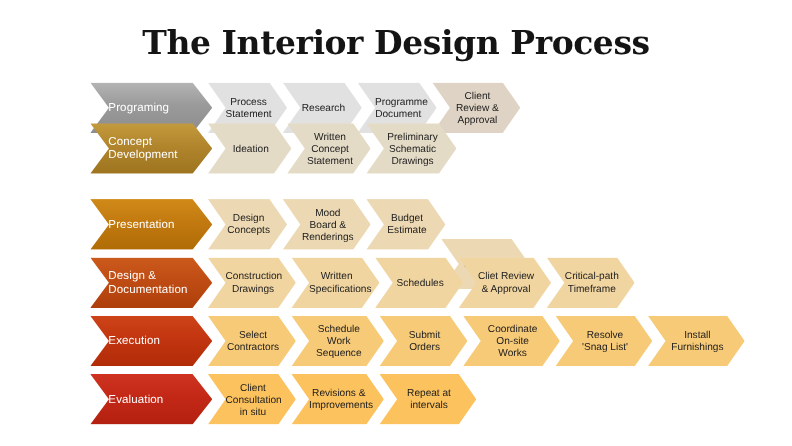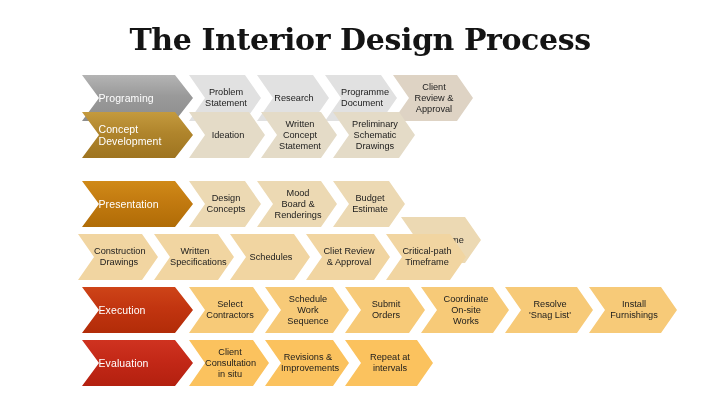--- a/index.html
+++ b/index.html
@@ -121,21 +121,21 @@
 <div id="slide">
 
   <div id="title">The Interior Design Process</div>
 
   <div id="rows-container">
       <div class="row r0">
         <div class="phase ph0">
           <div class="ptext">Programing</div>
         </div>
         <div class="step st0" style="width: 72px; flex: 0 0 72px;">
-          <div class="stext">Problem Statement</div>
+          <div class="stext">Process Statement</div>
         </div>
         <div class="step st0" style="width: 72px; flex: 0 0 72px;">
           <div class="stext">Research</div>
         </div>
         <div class="step st0" style="width: 72px; flex: 0 0 72px;">
           <div class="stext">Programme Document</div>
         </div>
         <div class="step st0b" style="width: 80px; flex: 0 0 80px;">
           <div class="stext">Client Review &amp; Approval</div>
         </div>
@@ -165,20 +165,23 @@
           <div class="stext">Mood Board &amp; Renderings</div>
         </div>
         <div class="step st2" style="width: 72px; flex: 0 0 72px;">
           <div class="stext">Budget Estimate</div>
         </div>
         <div class="step st2" style="width: 80px; flex: 0 0 80px; margin-top: 36px;">
           <div class="stext">Timeframe</div>
         </div>
       </div>
       <div class="row r3">
+        <div class="phase ph3">
+          <div class="ptext">Design &amp; Documentation</div>
+        </div>
         <div class="step st3" style="width: 80px; flex: 0 0 80px;">
           <div class="stext">Construction Drawings</div>
         </div>
         <div class="step st3" style="width: 80px; flex: 0 0 80px;">
           <div class="stext">Written Specifications</div>
         </div>
         <div class="step st3" style="width: 80px; flex: 0 0 80px;">
           <div class="stext">Schedules</div>
         </div>
         <div class="step st3" style="width: 84px; flex: 0 0 84px;">

